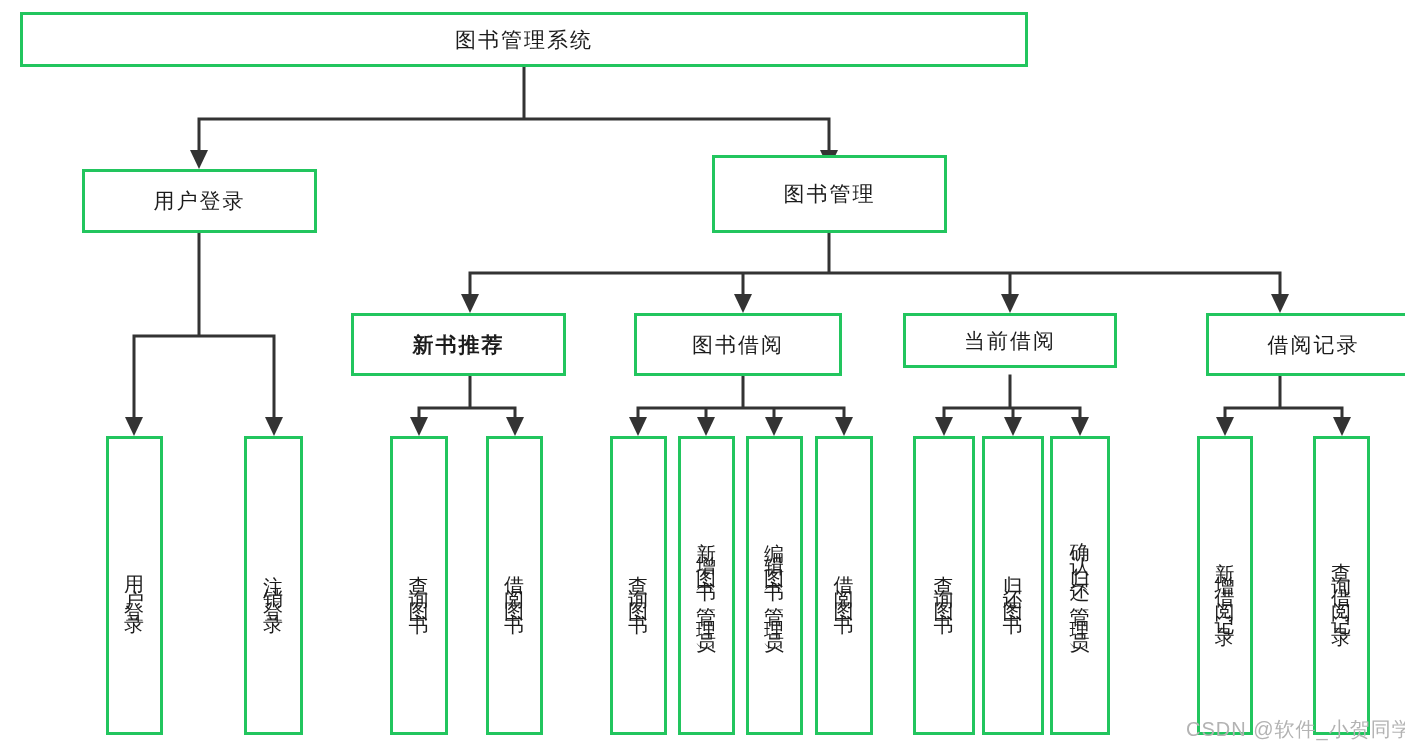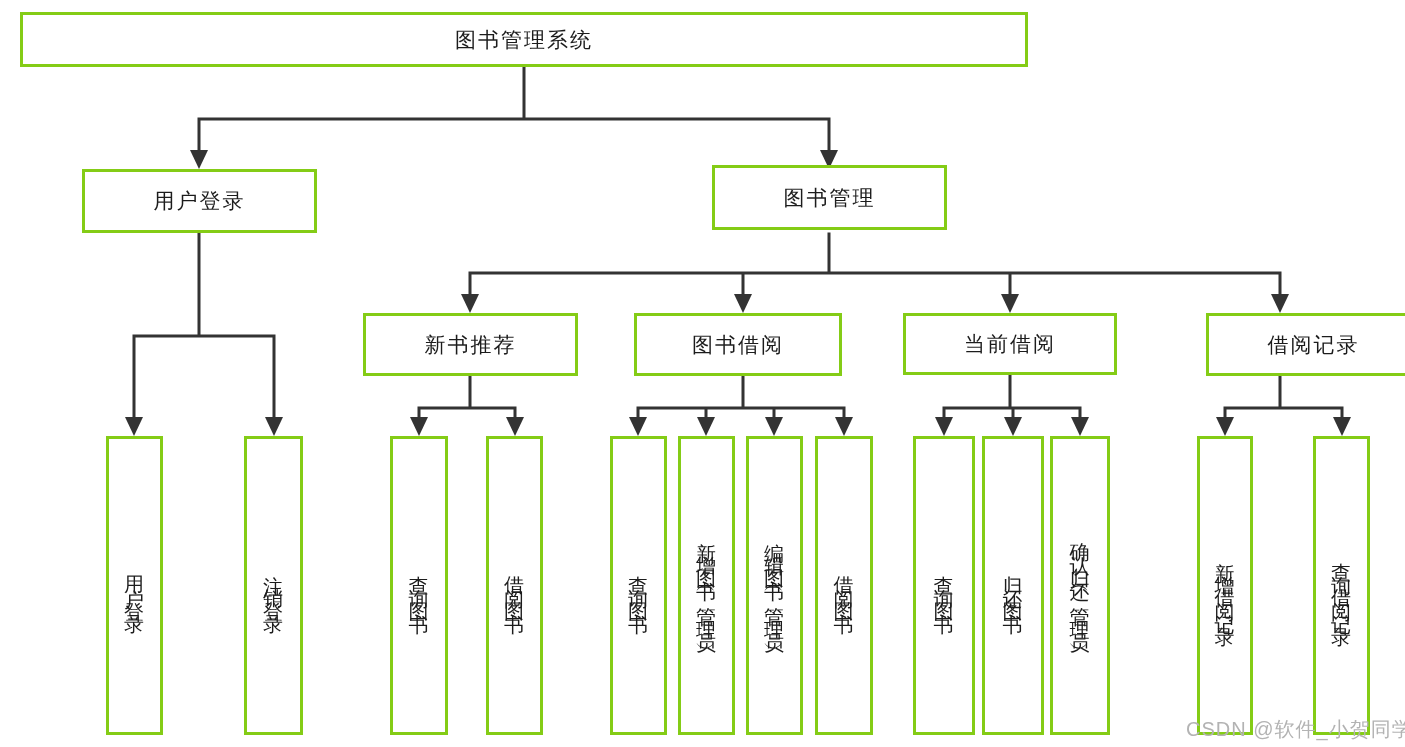--- a/index.html
+++ b/index.html
@@ -4,21 +4,21 @@
 <style>
   html,body { margin:0; padding:0; background:#ffffff; }
   .canvas {
     position:relative; width:1405px; height:747px; background:#ffffff;
     font-family:"Liberation Sans","DejaVu Sans",sans-serif; overflow:hidden;
   }
   .connectors { position:absolute; left:0; top:0; width:1405px; height:747px; pointer-events:none; }
   .connectors path { stroke:#333333; stroke-width:3; fill:none; stroke-linecap:square; }
   .connectors polygon { fill:#333333; stroke:none; }
   .box {
-    position:absolute; box-sizing:border-box; border:3px solid #84cc16; background:#ffffff;
+    position:absolute; box-sizing:border-box; border:3px solid #22c55e; background:#ffffff;
     display:flex; align-items:center; justify-content:center;
     color:#1c1c1c; z-index:2;
   }
   .hbox { font-size:21px; letter-spacing:2px; font-weight:500; }
   .vbox {
     writing-mode:vertical-rl; text-orientation:mixed;
     font-size:20px; letter-spacing:13px; line-height:1;
   }
   .watermark {
     position:absolute; left:1186px; top:716px; z-index:5;
@@ -76,25 +76,25 @@
     <g>
       <path d="M1280,376 V408 M1225,408 H1342 M1225,408 V418 M1342,408 V418"></path>
       <polygon points="1216,417 1234,417 1225,436"></polygon>
       <polygon points="1333,417 1351,417 1342,436"></polygon>
     </g>
   </svg>
 
   <div class="box hbox" style="left:20px; top:12px; width:1008px; height:55px;">图书管理系统</div>
 
   <div class="box hbox" style="left:82px; top:169px; width:235px; height:64px;">用户登录</div>
-  <div class="box hbox" style="left:712px; top:165px; width:235px; height:65px;">图书管理</div>
+  <div class="box hbox" style="left:712px; top:155px; width:235px; height:78px;">图书管理</div>
 
-  <div class="box hbox" style="left:363px; top:313px; width:215px; height:63px;">新书推荐</div>
+  <div class="box hbox" style="left:351px; top:313px; width:215px; height:63px;font-weight:bold;">新书推荐</div>
   <div class="box hbox" style="left:634px; top:313px; width:208px; height:63px;">图书借阅</div>
-  <div class="box hbox" style="left:903px; top:313px; width:214px; height:62px;">当前借阅</div>
+  <div class="box hbox" style="left:903px; top:313px; width:214px; height:55px;">当前借阅</div>
   <div class="box hbox" style="left:1173px; top:313px; width:215px; height:63px;margin-left:33px;">借阅记录</div>
 
   <div class="box vbox" style="left:106px; top:436px; width:57px; height:299px;">用户登录</div>
   <div class="box vbox" style="left:244px; top:436px; width:59px; height:299px;">注销登录</div>
 
   <div class="box vbox" style="left:390px; top:436px; width:58px; height:299px;">查询图书</div>
   <div class="box vbox" style="left:486px; top:436px; width:57px; height:299px;">借阅图书</div>
 
   <div class="box vbox" style="left:610px; top:436px; width:57px; height:299px;">查询图书</div>
   <div class="box vbox" style="left:678px; top:436px; width:57px; height:299px;">新增图书（管理员）</div>

